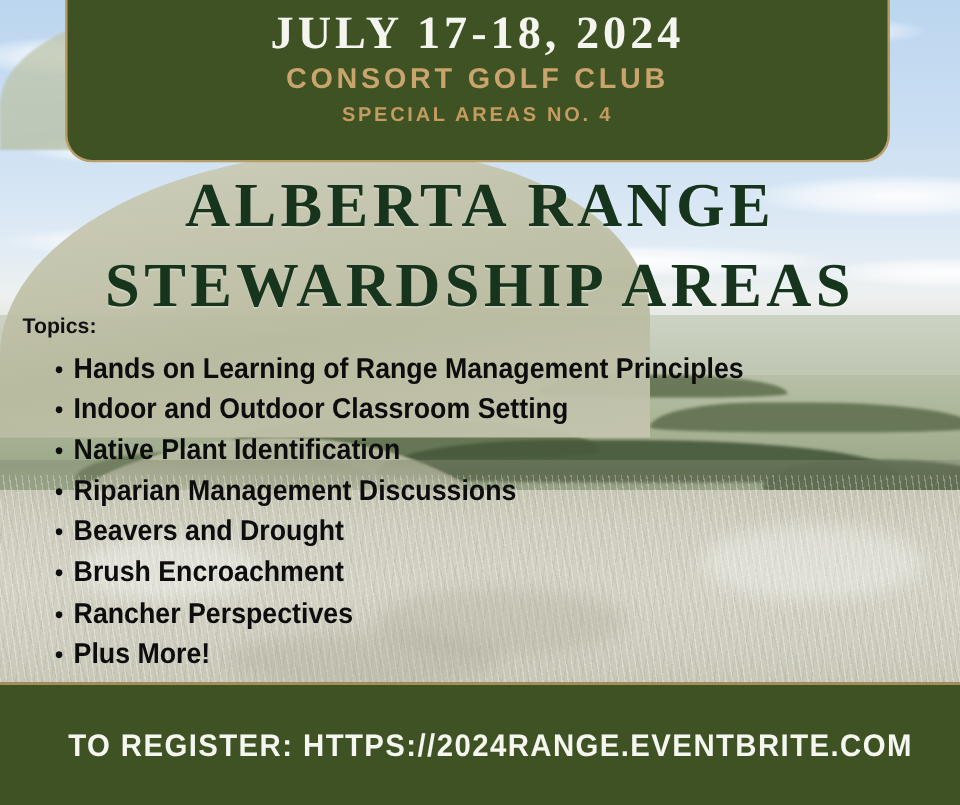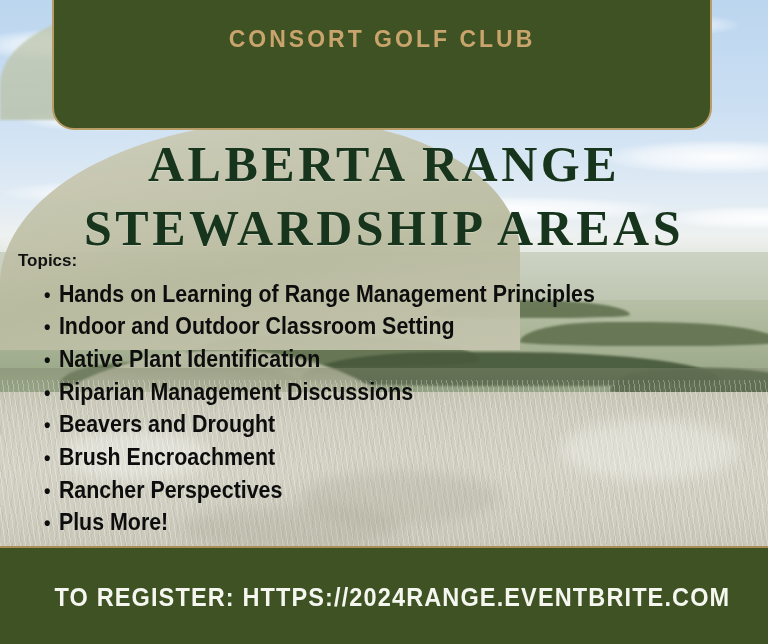--- a/index.html
+++ b/index.html
@@ -150,21 +150,21 @@
     line-height: 1.05;
     white-space: nowrap;
   }
 
   .venue-line {
     font-family: "Liberation Sans", sans-serif;
     font-weight: bold;
     font-size: 23px;
     letter-spacing: 3.0px;
     color: #c9a46c;
-    margin-top: 18px;
+    margin-top: 2px;
     white-space: nowrap;
     text-align: right;
   }
 
   .area-line {
     font-family: "Liberation Sans", sans-serif;
     font-weight: bold;
     font-size: 16px;
     letter-spacing: 2.2px;
     color: #c49c60;
@@ -294,21 +294,23 @@
     <div class="bg-layer bg-grass"></div>
     <div class="grass-tex"></div>
 
     <div class="grass-blob" style="left:60px; top:430px; width:150px; height:50px; background:rgba(255,255,255,0.35);"></div>
     <div class="grass-blob" style="left:300px; top:470px; width:200px; height:55px; background:rgba(170,168,150,0.30);"></div>
     <div class="grass-blob" style="left:560px; top:420px; width:180px; height:60px; background:rgba(255,255,255,0.30);"></div>
     <div class="grass-blob" style="left:180px; top:505px; width:220px; height:45px; background:rgba(160,158,140,0.25);"></div>
   </div>
 
   <div class="header-badge">
+    <div class="date-line">JULY 17-18, 2024</div>
     <div class="venue-line">CONSORT GOLF CLUB</div>
+    <div class="area-line">SPECIAL AREAS NO. 4</div>
   </div>
 
   <div class="title-block">
     <div class="title-line">ALBERTA RANGE</div>
     <div class="title-line">STEWARDSHIP AREAS</div>
   </div>
 
   <div class="topics-block">
     <div class="topics-heading">Topics:</div>
     <ul class="topics-list">

